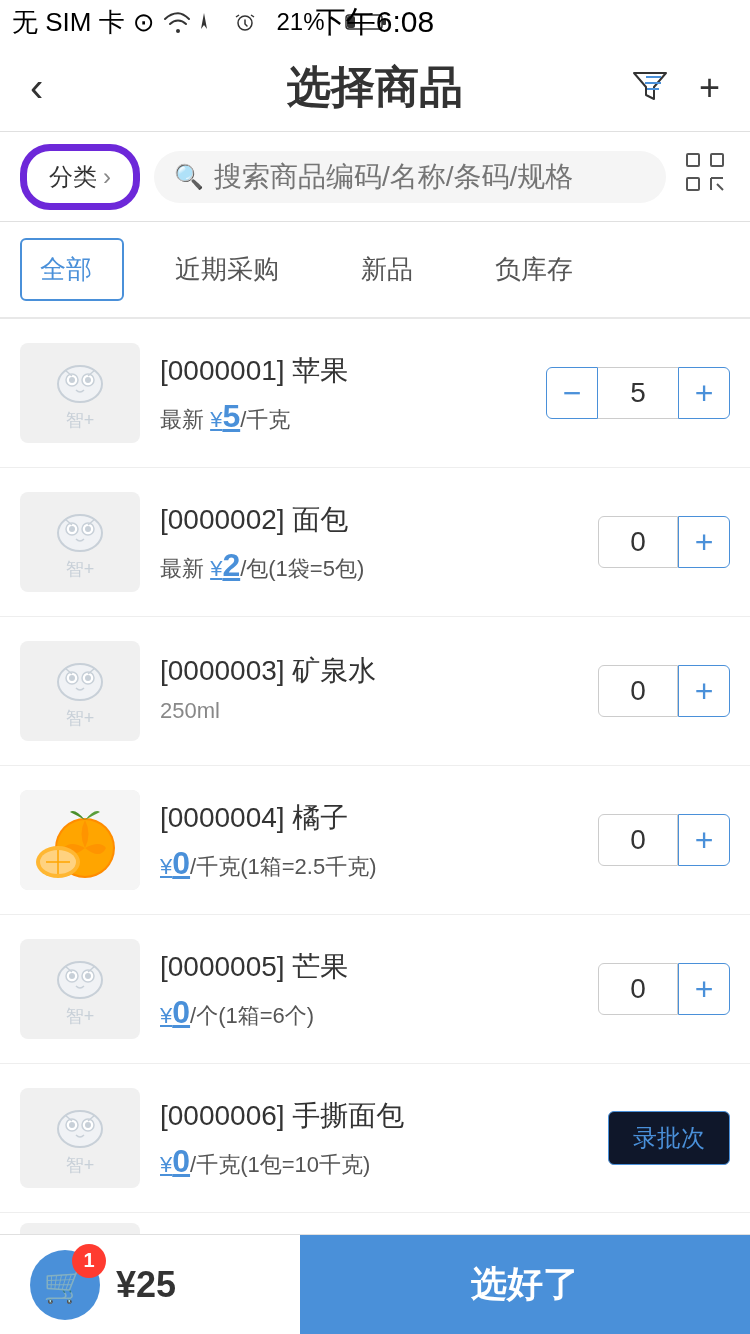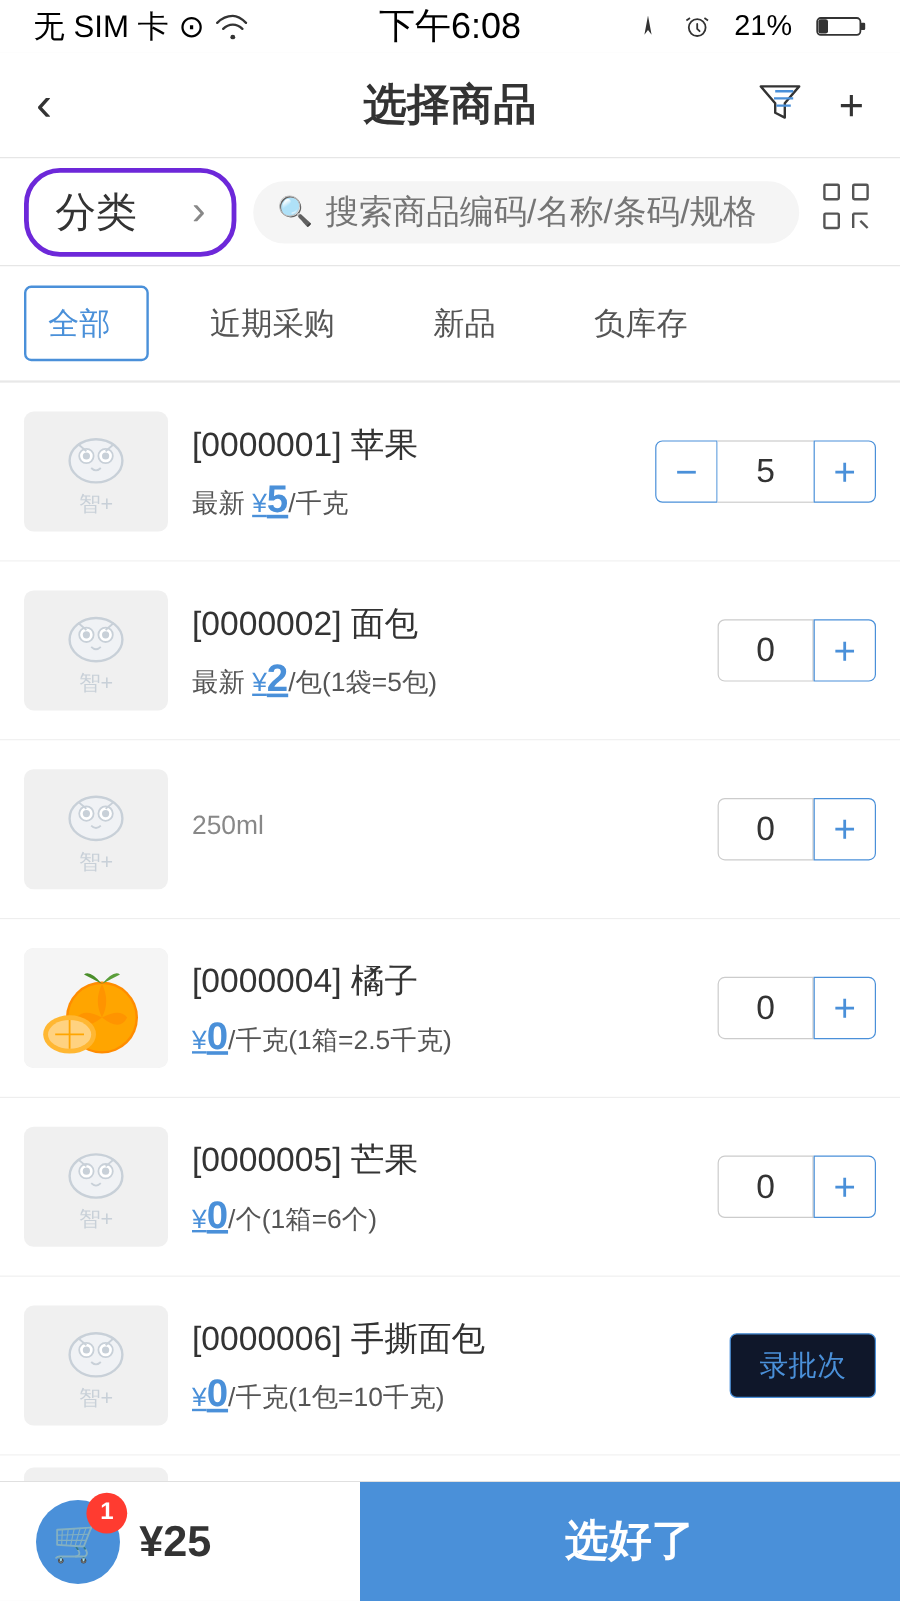--- a/index.html
+++ b/index.html
@@ -12,22 +12,22 @@
       overflow-x: hidden;
     }
 
     
     .status-bar {
       width: 750px;
       height: 44px;
       background: #fff;
       display: flex;
       align-items: center;
-      justify-content: space-between;
-      padding: 0 28px;
+      justify-content: flex-start;
+      padding: 0 12px;
       font-size: 28px;
     }
     .status-left {
       display: flex;
       align-items: center;
       gap: 8px;
       font-size: 26px;
       font-weight: 500;
     }
     .status-center {
@@ -49,21 +49,21 @@
       width: 750px;
       height: 88px;
       background: #fff;
       display: flex;
       align-items: center;
       justify-content: space-between;
       padding: 0 30px;
       border-bottom: 1px solid #e0e0e0;
     }
     .nav-title {
-      font-size: 36px;
+      font-size: 44px;
       font-weight: 600;
       color: #333;
       position: absolute;
       left: 50%;
       transform: translateX(-50%);
     }
     .nav-left {
       width: 60px;
       display: flex;
       align-items: center;
@@ -90,28 +90,27 @@
       background: #fff;
       display: flex;
       align-items: center;
       padding: 0 20px;
       gap: 14px;
       border-bottom: 1px solid #e0e0e0;
     }
     .category-btn {
       display: flex;
       align-items: center;
-      border: 4px solid #6d28d9;
+      border: 7px solid #6d28d9;
       border-radius: 30px;
       padding: 10px 22px;
-      font-size: 34px;
+      font-size: 24px;
       color: #333;
       white-space: nowrap;
       background: #fff;
-      gap: 40px;
     }
     .category-btn span.arrow { margin-left: 6px; color: #888; }
     .search-input-wrap {
       flex: 1;
       display: flex;
       align-items: center;
       background: #f5f5f5;
       border-radius: 30px;
       padding: 10px 20px;
       gap: 10px;
@@ -519,20 +518,21 @@
           <circle cx="38" cy="26" r="6" stroke="#c8d0d8" stroke-width="1.5" fill="#fff"></circle>
           <circle cx="22" cy="26" r="3" fill="#c8d0d8"></circle>
           <circle cx="38" cy="26" r="3" fill="#c8d0d8"></circle>
           <path d="M26 36 Q30 40 34 36" stroke="#c8d0d8" stroke-width="1.5" fill="none"></path>
           <path d="M15 16 L22 22M45 16 L38 22" stroke="#c8d0d8" stroke-width="1.5"></path>
         </svg>
         <span class="owl-text">智+</span>
       </div>
     </div>
     <div class="product-info">
+      <div class="product-name">[0000003] 矿泉水</div>
       <div class="product-spec">250ml</div>
     </div>
     <div class="quantity-control">
       <input class="qty-input-single" type="text" value="0" style="">
       <button class="qty-btn plus">+</button>
     </div>
   </div>
 
   <div class="product-item">
     <div class="product-image">

